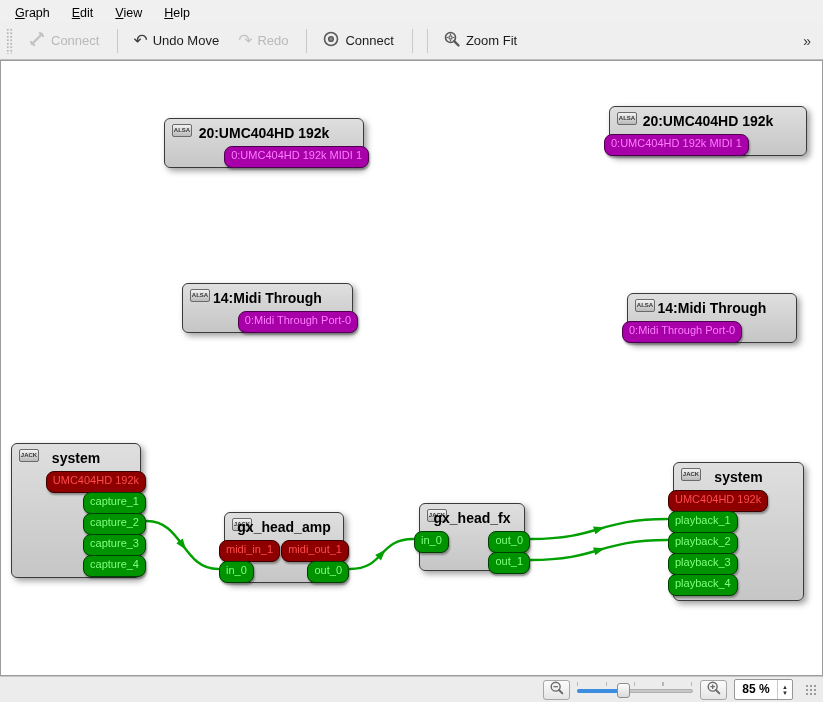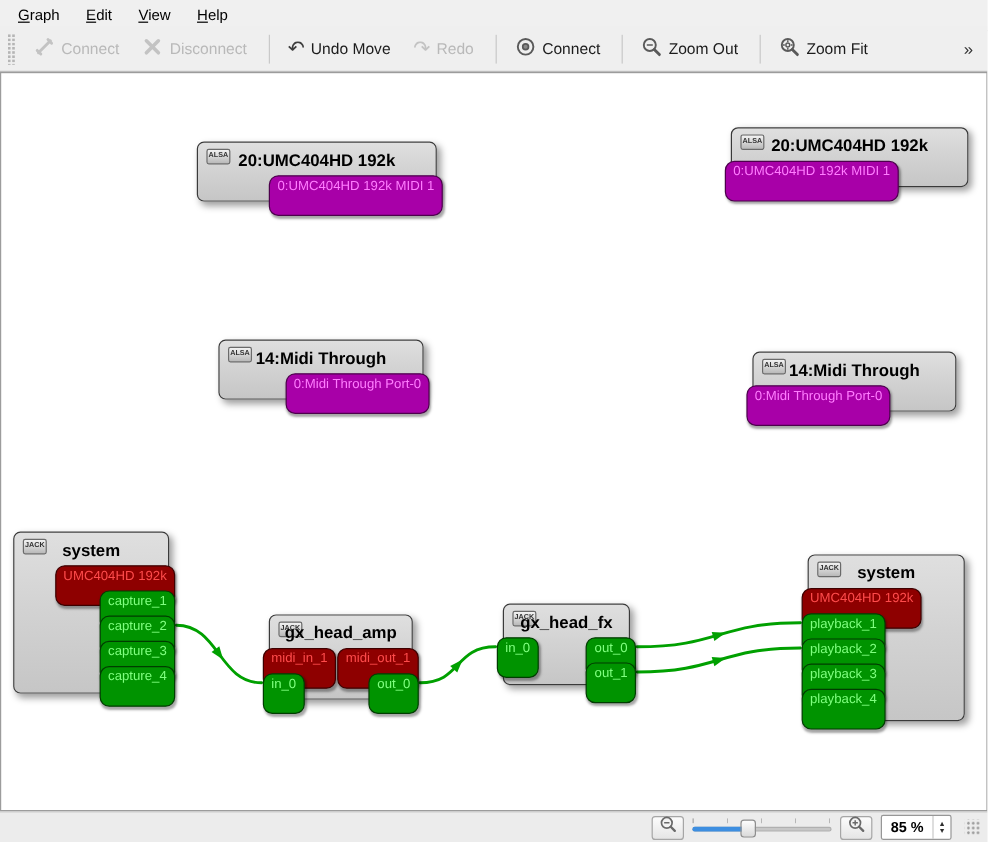--- a/index.html
+++ b/index.html
@@ -33,21 +33,21 @@
 
   .node { position:absolute; border:1px solid #3a3a3a; border-radius:6px;
           background:linear-gradient(to bottom, #dfdfdf 0%, #d3d3d3 45%, #c6c6c6 100%);
           box-shadow:3px 3px 6px rgba(0,0,0,0.38); }
   .node-title { position:absolute; top:6px; left:0; right:0; text-align:center;
                 font-weight:bold; font-size:14px; color:#000; }
   .node-icon { position:absolute; top:5px; left:7px; width:20px; height:13px; border:1px solid #6a6a6a;
                border-radius:2px; background:linear-gradient(#f2f2f2,#b9b9b9);
                font-size:6px; font-weight:bold; color:#333; text-align:center; line-height:11px;
                letter-spacing:0; overflow:hidden; }
-  .port { position:absolute; height:34px; line-height:16px; font-size:11px; padding:0 6px;
+  .port { position:absolute; height:22px; line-height:16px; font-size:11px; padding:0 6px;
           border-radius:8px; border:1px solid rgba(0,0,0,0.55); white-space:nowrap;
           box-shadow:1px 2px 2px rgba(0,0,0,0.35); }
   .port.left  { left:-6px; }
   .port.right { right:-6px; }
 
   
   .statusbar { position:absolute; top:676px; left:0; right:0; height:26px; background:#ececec;
                border-top:1px solid #c6c6c6; display:flex; align-items:center;
                justify-content:flex-end; gap:7px; padding:0 6px; }
   .sb-btn { width:27px; height:20px; border:1px solid #a6a6a6; border-radius:3px;
@@ -90,31 +90,20 @@
             <g stroke="#c3c3c3" stroke-width="2.4" stroke-linecap="round" fill="none">
           <path d="M4 14 L14 4"></path>
               <path d="M3 12 L6 15"></path>
               <path d="M12 3 L15 6"></path>
             </g>
           </svg>
       </span>
       <span>Connect</span>
     </div>
 
-    <div class="tb-btn disabled">
-      <span>
-        <svg width="18" height="18" viewBox="0 0 18 18">
-            <g stroke="#c3c3c3" stroke-width="3" stroke-linecap="round">
-          <path d="M4 4 L14 14"></path>
-              <path d="M14 4 L4 14"></path>
-            </g>
-          </svg>
-      </span>
-      <span>Disconnect</span>
-    </div>
 
     <div class="tb-sep"></div>
 
     <div class="tb-btn">
       <span class="tb-uglyph">↶</span>
       <span>Undo Move</span>
     </div>
 
     <div class="tb-btn disabled">
       <span class="tb-uglyph">↷</span>
@@ -129,30 +118,20 @@
           <circle cx="9" cy="9" r="6.5" stroke-width="1.6"></circle>
             <circle cx="9" cy="9" r="2.4" stroke-width="1.4" fill="#8a8a8a"></circle>
           </svg>
       </span>
       <span>Connect</span>
     </div>
 
     <div class="tb-sep"></div>
 
 
-    <div class="tb-btn">
-      <span>
-        <svg width="18" height="18" viewBox="0 0 18 18" fill="none" stroke="#5a5a5a">
-          <circle cx="7.5" cy="7.5" r="5" stroke-width="1.6" fill="#efefef"></circle>
-          <path d="M11.2 11.2 L15.5 15.5" stroke-width="2.4" stroke-linecap="round"></path>
-          <path d="M5 7.5 H10" stroke-width="1.4"></path>
-          </svg>
-      </span>
-      <span>Zoom Out</span>
-    </div>
 
     <div class="tb-sep"></div>
 
     <div class="tb-btn">
       <span>
         <svg width="18" height="18" viewBox="0 0 18 18" fill="none" stroke="#5a5a5a">
           <circle cx="7.5" cy="7.5" r="5" stroke-width="1.6" fill="#efefef"></circle>
           <path d="M11.2 11.2 L15.5 15.5" stroke-width="2.4" stroke-linecap="round"></path>
           <circle cx="7.5" cy="7.5" r="1.6" stroke-width="1.2"></circle>
           <path d="M7.5 3.5 V5 M7.5 10 V11.5 M3.5 7.5 H5 M10 7.5 H11.5" stroke-width="1.2"></path>

